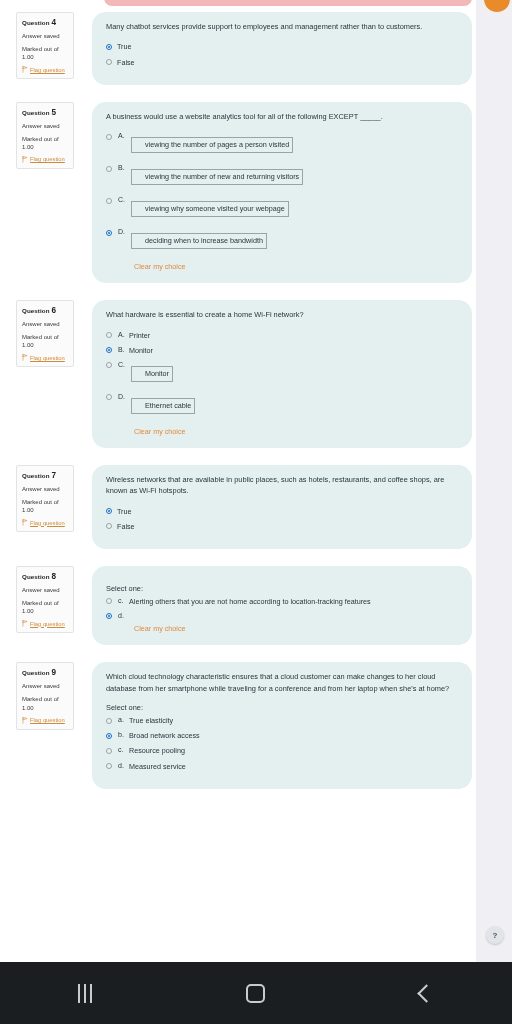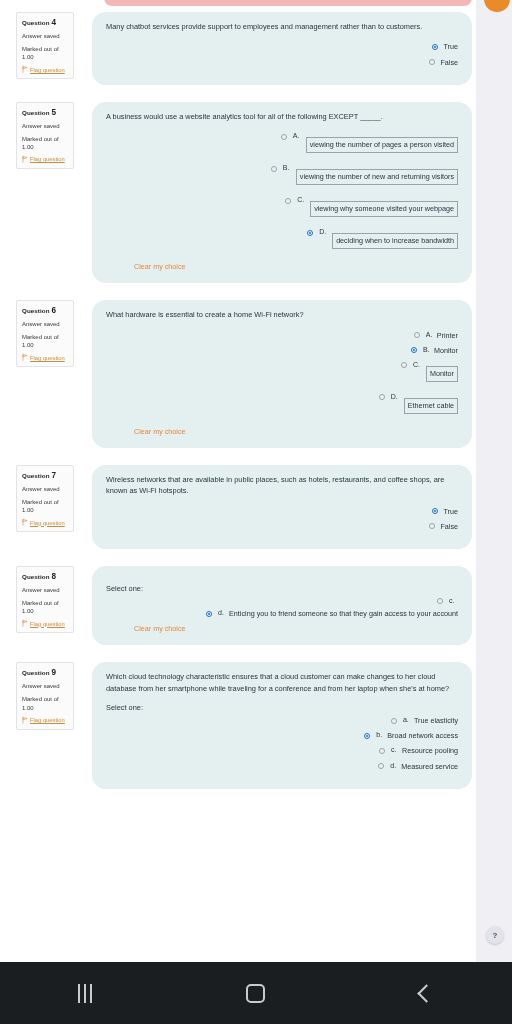--- a/index.html
+++ b/index.html
@@ -72,21 +72,20 @@
   .qtext { font-size: 7.4px; color: #27353b; line-height: 1.55; }
 
   .select-one { font-size: 7.4px; color: #27353b; margin-top: 9px; margin-bottom: 4px; }
 
   .answers { margin-top: 10px; }
   .answers.tight { margin-top: 2px; }
 
   .ans {
     display: flex; align-items: flex-start;
     margin-bottom: 5px;
-    justify-content: flex-end;
   }
   .ans.boxed { margin-bottom: 11px; align-items: flex-start; }
   .radio {
     width: 6px; height: 6px; flex: 0 0 6px;
     border: 1px solid #9aa2a6;
     border-radius: 50%;
     background: #e9f3f4;
     margin-top: 1.5px;
   }
   .radio.on {
@@ -100,21 +99,21 @@
     background: #1d6fc4; border-radius: 50%;
   }
   .letter {
     font-size: 7px; color: #27353b;
     margin-left: 6px; min-width: 9px;
   }
   .atext { font-size: 7.2px; color: #27353b; margin-left: 2px; line-height: 1.4; }
   .abox {
     display: inline-block;
     border: 1px solid #9aa3a8;
-    padding: 2px 3px 3px 3px;
+    padding: 2px 3px 3px 13px;
     font-size: 7.2px; color: #27353b;
     margin-left: 4px; margin-top: 5px;
     line-height: 1.25;
     background: transparent;
   }
   .clear-choice {
     font-size: 7.2px; color: #e08a3c;
     margin-top: 13px; margin-left: 28px;
     cursor: pointer;
   }
@@ -300,25 +299,25 @@
               </svg>
               <span class="flaglink">Flag question</span>
             </div>
           </div>
           <div class="qpanel">
             <div class="select-one">Select one:</div>
             <div class="answers tight">
               <div class="ans">
                 <span class="radio"></span>
                 <span class="letter">c.</span>
+                <span class="atext">Alerting others that you are not home according to location-tracking features</span>
               </div>
               <div class="ans">
                 <span class="radio on"></span>
                 <span class="letter">d.</span>
-                <span class="atext">Enticing you to friend someone so that they gain access to your account</span>
               </div>
             </div>
             <div class="clear-choice near">Clear my choice</div>
           </div>
         </div>
         <div class="qblock" style="margin-top: 17px;">
           <div class="qinfo">
             <div class="qnum">Question <b>9</b></div>
             <div class="line">Answer saved</div>
             <div class="line">Marked out of<br>1.00</div>

